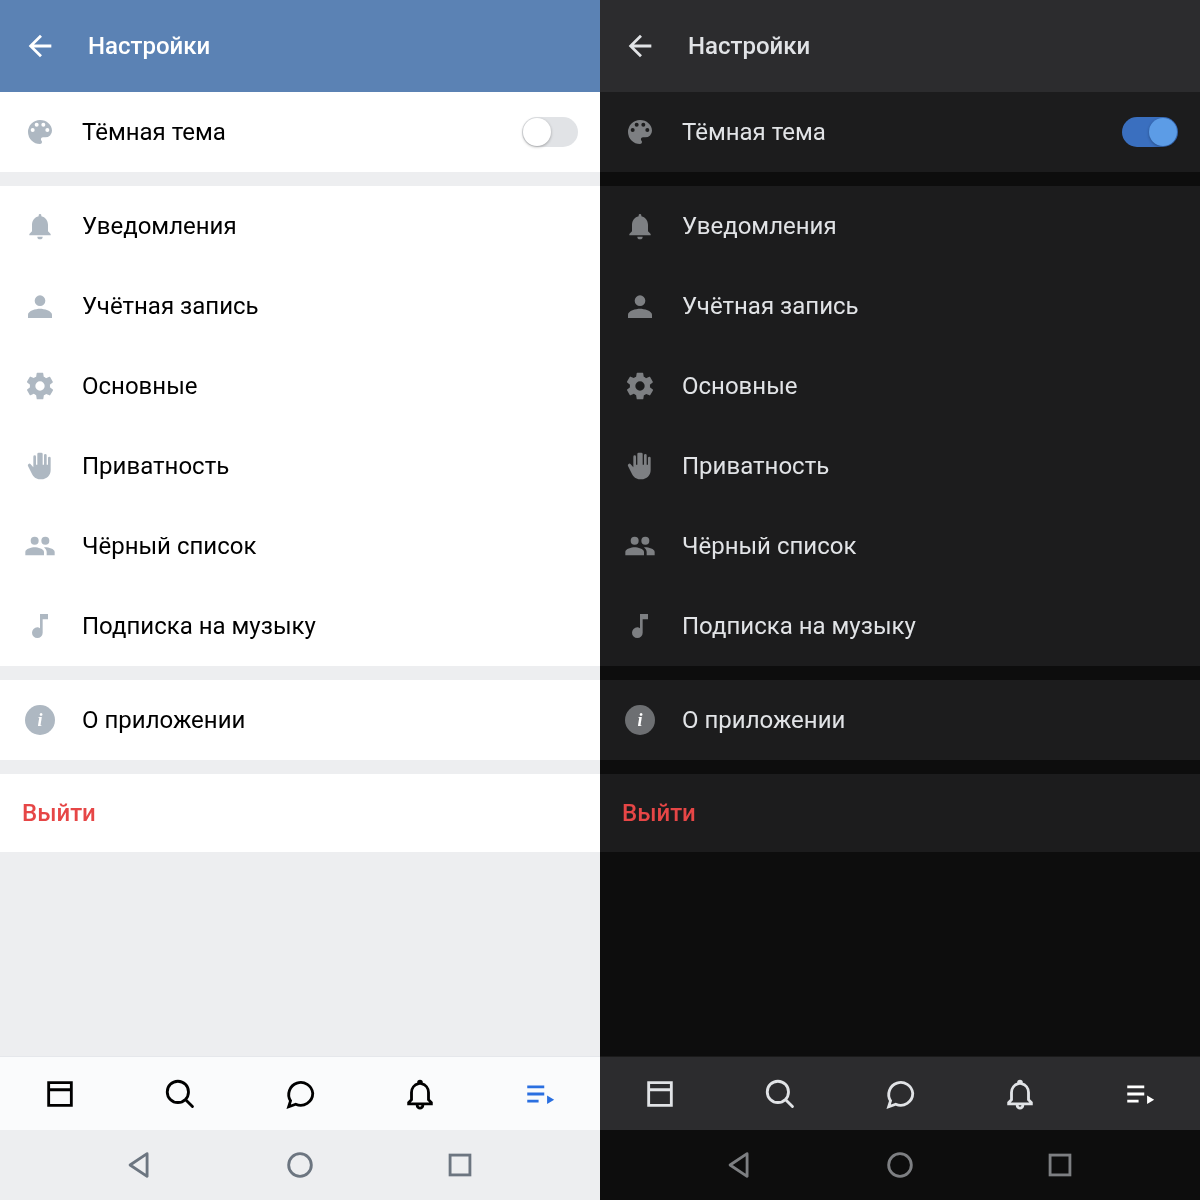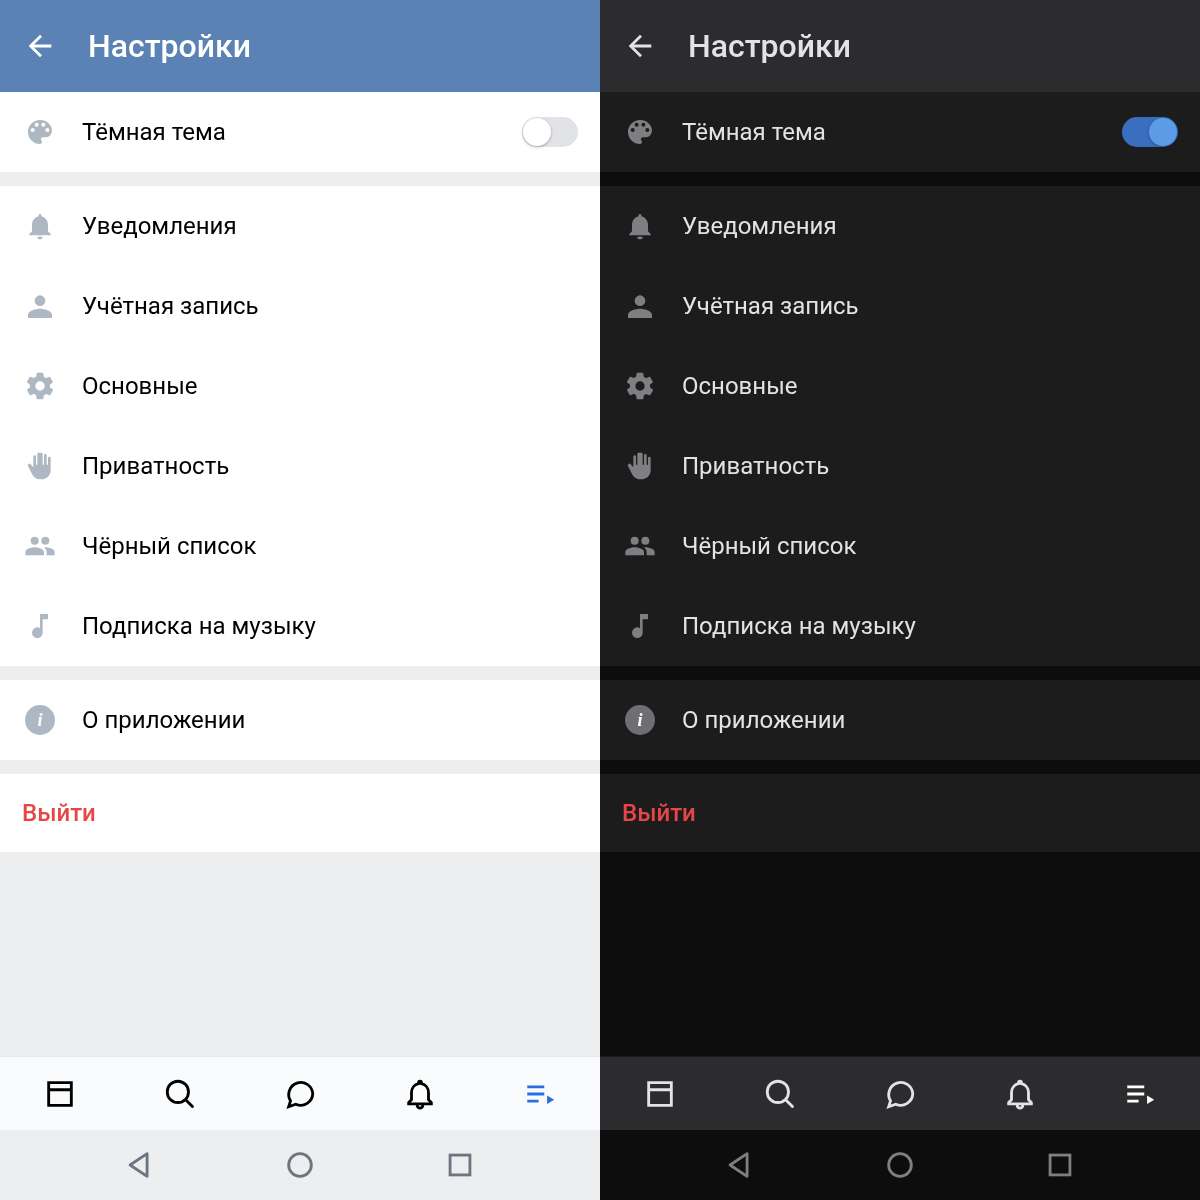--- a/index.html
+++ b/index.html
@@ -52,21 +52,21 @@
 
   
   .appbar {
     height: 92px;
     display: flex;
     align-items: center;
     padding: 0 20px;
     gap: 28px;
   }
   .appbar-title {
-    font-size: 32px;
+    font-size: 24px;
     font-weight: 500;
   }
   .back-btn { width: 40px; height:40px; display:flex; align-items:center; justify-content:center; }
   .back-btn svg { width:34px; height:34px; fill:currentColor; }
 
   .section { display:flex; flex-direction:column; }
   .row {
     height: 80px;
     display:flex;
     align-items:center;

